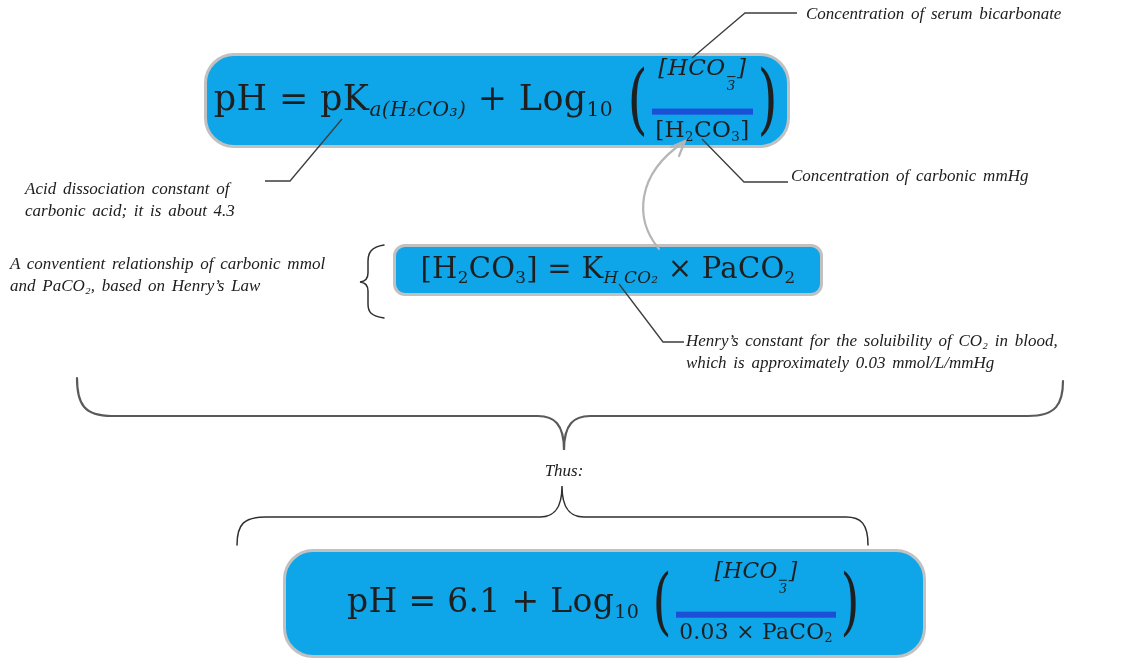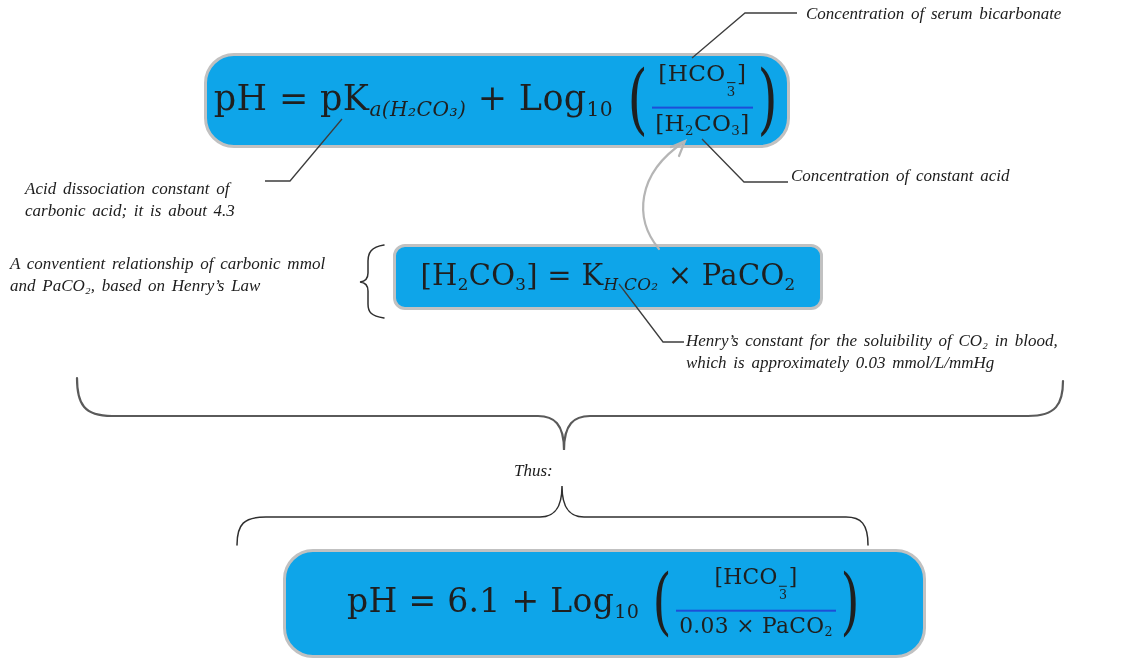--- a/index.html
+++ b/index.html
@@ -5,45 +5,45 @@
   html,body { margin:0; padding:0; background:#ffffff; }
   .canvas {
     position:relative; width:1133px; height:664px; overflow:hidden;
     background:#ffffff; font-family:"DejaVu Serif", serif; color:#1f1f1f;
   }
   .eq-box {
     position:absolute; background:#0ea5e9; border:3.5px solid #c1c1c1;
     display:flex; align-items:center; justify-content:center; box-sizing:border-box;
   }
   #box-top    { left:204px; top:53px;  width:586px; height:95px;  border-radius:30px; }
-  #box-mid    { left:393px; top:244px; width:430px; height:66px;  border-radius:12px; }
+  #box-mid    { left:393px; top:244px; width:430px; height:52px;  border-radius:12px; }
   #box-bottom { left:283px; top:549px; width:643px; height:109px; border-radius:30px; }
 
   .formula { display:inline-block; white-space:pre; line-height:1.15; letter-spacing:.01em; }
   #box-top .formula    { font-size:35px; }
   #box-mid .formula    { font-size:29px; }
   #box-bottom .formula { font-size:33px; }
 
   .f-sub   { font-size:.58em; vertical-align:-0.3em; white-space:pre; }
   .f-sub.it{ font-style:italic; }
   .f-stack { display:inline-flex; flex-direction:column; align-items:center;
              font-size:.58em; line-height:.68; vertical-align:-0.45em; }
   .f-frac  { display:inline-flex; flex-direction:column; align-items:center;
              font-size:.66em; vertical-align:middle; margin:0 2px; transform:translateY(-0.06em); }
-  .f-num   { padding:0 3px 11px; white-space:pre; }
-  .f-den   { border-top:2px solid #1d4ed8; padding:1px 3px 0; white-space:pre; }
+  .f-num   { padding:0 3px 19px; white-space:pre;font-style:italic; }
+  .f-den   { border-top:6px solid #1d4ed8; padding:1px 3px 0; white-space:pre; }
   .f-paren { display:inline-block; font-size:1.85em; line-height:.8; vertical-align:middle;
              transform:scaleX(.8) scaleY(1.18); position:relative; top:-0.03em; }
 
   .note {
     position:absolute; font-family:"Liberation Serif", serif; font-style:italic;
     font-size:17px; line-height:22px; color:#1c1c1c; word-spacing:2.5px; white-space:nowrap;
   }
   .note div { white-space:nowrap; }
-  #note-thus { width:100px; }
+  #note-thus { width:100px; text-align:center; }
 
   svg.overlay { position:absolute; left:0; top:0; pointer-events:none; }
   .leader { fill:none; stroke:#3d3d3d; stroke-width:1.3px; }
   .brace  { fill:none; stroke:#2f2f2f; stroke-width:1.5px; stroke-linecap:round; }
   .brace-big { fill:none; stroke:#5a5a5a; stroke-width:2.2px; stroke-linecap:round; }
   .arrow  { fill:none; stroke:#b5b5b5; stroke-width:2.2px; stroke-linecap:round; }
 </style>
 </head>
 <body>
 
@@ -61,21 +61,21 @@
     <span class="formula"><span class="f-txt">pH = 6.1 + Log</span><span class="f-sub">10</span><span class="f-txt"> </span><span class="f-paren">(</span><span class="f-frac"><span class="f-num"><span class="f-txt">[HCO</span><span class="f-stack"><span>−</span><span>3</span></span><span class="f-txt">]</span></span><span class="f-den"><span class="f-txt">0.03 × PaCO</span><span class="f-sub">2</span></span></span><span class="f-paren">)</span></span>
   </div>
 
   <div class="note" style="left:806px; top:3px;text-align:right;">Concentration of serum bicarbonate</div>
 
   <div class="note" style="left:25px; top:178px;">
     <div>Acid dissociation constant of</div>
     <div>carbonic acid; it is about 4.3</div>
   </div>
 
-  <div class="note" style="left:791px; top:165px;">Concentration of constant acid</div>
+  <div class="note" style="left:791px; top:165px;">Concentration of carbonic mmHg</div>
 
   <div class="note" style="left:10px; top:253px;">
     <div>A conventient relationship of carbonic mmol</div>
     <div>and PaCO₂, based on Henry’s Law</div>
   </div>
 
   <div class="note" style="left:686px; top:330px;">
     <div>Henry’s constant for the soluibility of CO₂ in blood,</div>
     <div>which is approximately 0.03 mmol/L/mmHg</div>
   </div>

